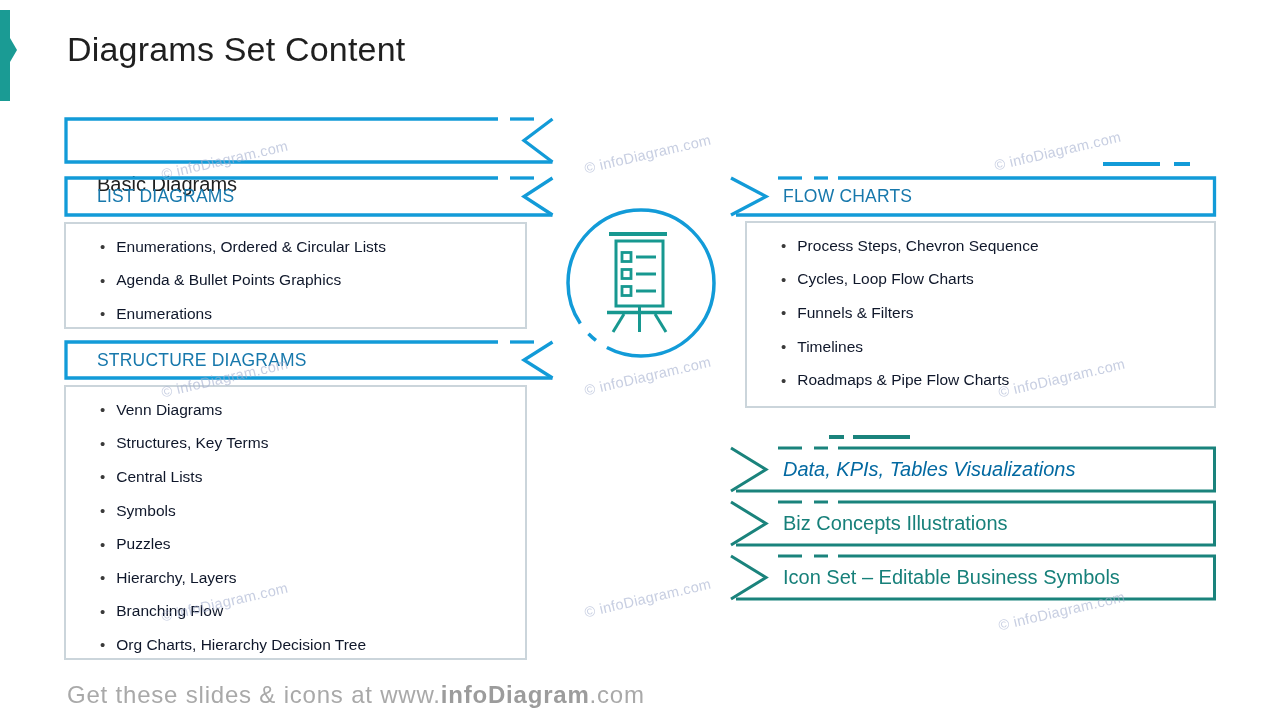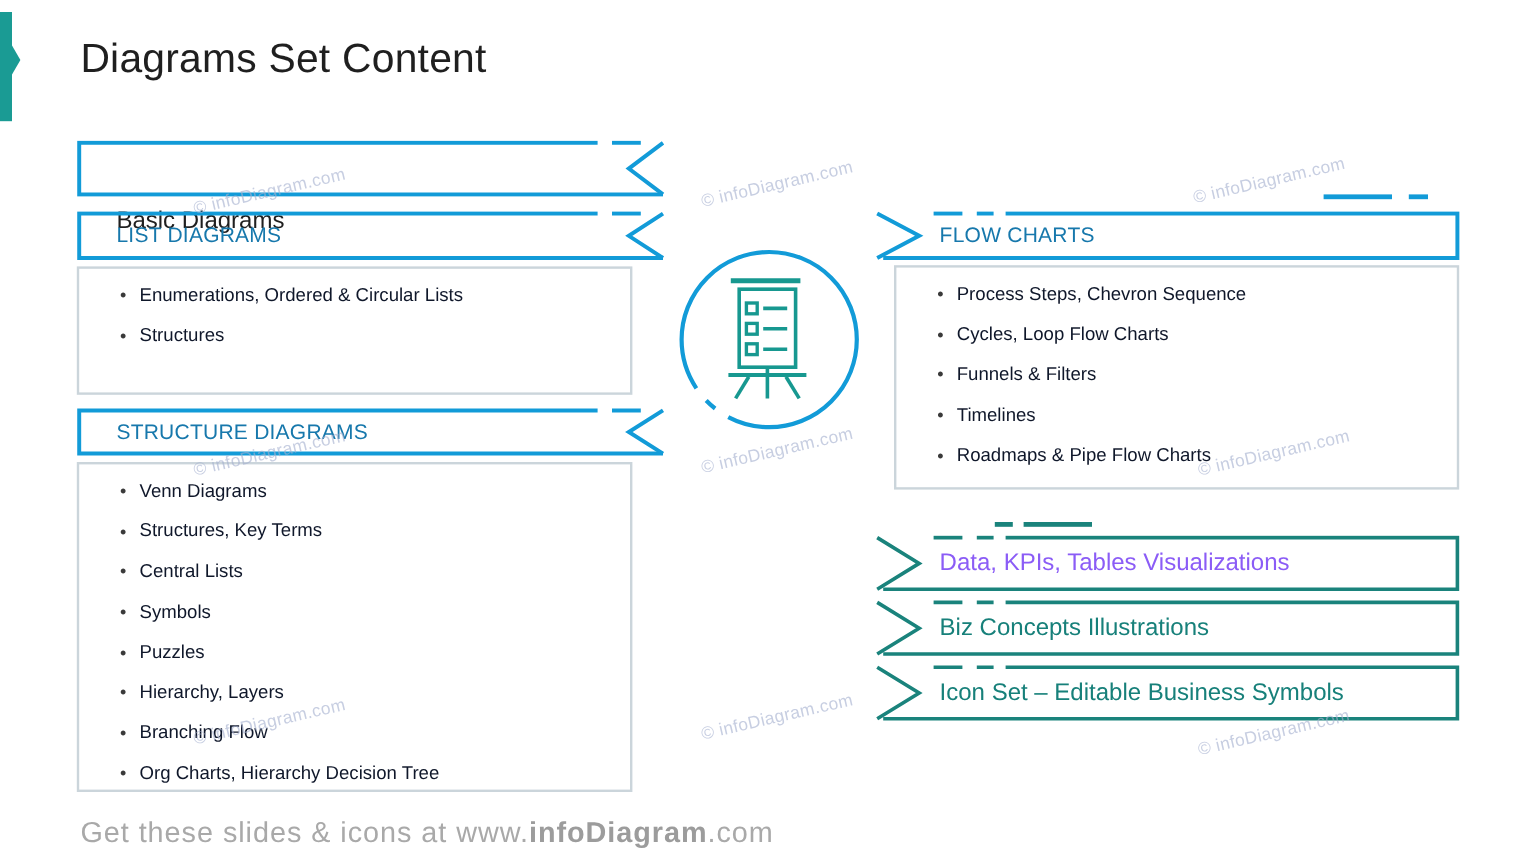--- a/index.html
+++ b/index.html
@@ -81,21 +81,24 @@
     </g>
   </svg>
   <div class="abs blabel lbl-hdr lbl-list" style="color:#1778AC;">LIST DIAGRAMS</div>
 
   <div class="abs lbox box1">
     <ul>
       <li>
           <span>Enumerations, Ordered &amp; Circular Lists</span>
         </li>
       <li>
-          <span>Structures</span>
+          <span>Agenda &amp; Bullet Points Graphics</span>
+        </li>
+      <li>
+          <span>Enumerations</span>
         </li>
     </ul>
   </div>
 
   <svg class="abs banner-svg" style="left:64px; top:340px;" width="491" height="40" viewBox="0 0 491 40">
     <g stroke="#129BD8">
       <path d="M434,2 H2 V38 H488.5"></path>
       <path d="M446,2 H470"></path>
       <path d="M488.5,2 L460,20 L488.5,38"></path>
     </g>
@@ -186,21 +189,21 @@
   <div class="abs fdash teal" style="left:853px; top:435px; width:57px;"></div>
 
   <svg class="abs banner-svg teal-banner" style="left:728px; top:446px;" width="489" height="47" viewBox="0 0 489 47">
     <g stroke="#1A837C">
       <path d="M3,2 L38,23.5 L3,45"></path>
       <path d="M110,2 H486.5 V45 H8"></path>
       <path d="M50,2 H74"></path>
       <path d="M86,2 H100"></path>
     </g>
   </svg>
-  <div class="abs blabel lbl-teal" style="top:446px; color:#8b5cf6;">Data, KPIs, Tables Visualizations</div>
+  <div class="abs blabel lbl-teal" style="top:446px; color:#0369a1;font-style:italic;">Data, KPIs, Tables Visualizations</div>
 
   <svg class="abs banner-svg teal-banner" style="left:728px; top:500px;" width="489" height="47" viewBox="0 0 489 47">
     <g stroke="#1A837C">
       <path d="M3,2 L38,23.5 L3,45"></path>
       <path d="M110,2 H486.5 V45 H8"></path>
       <path d="M50,2 H74"></path>
       <path d="M86,2 H100"></path>
     </g>
   </svg>
   <div class="abs blabel lbl-teal" style="top:500px; color:#17807A;">Biz Concepts Illustrations</div>

